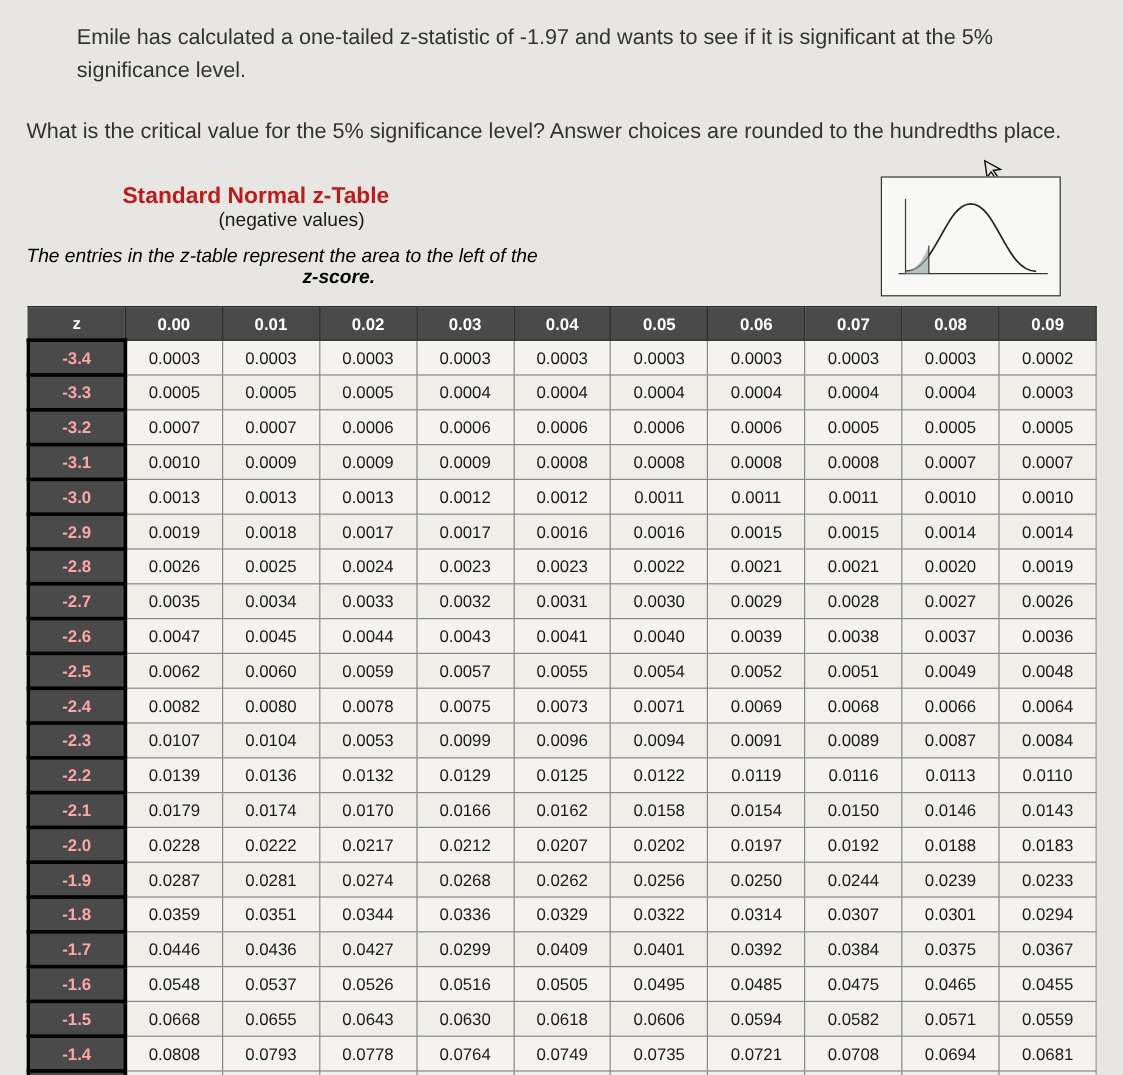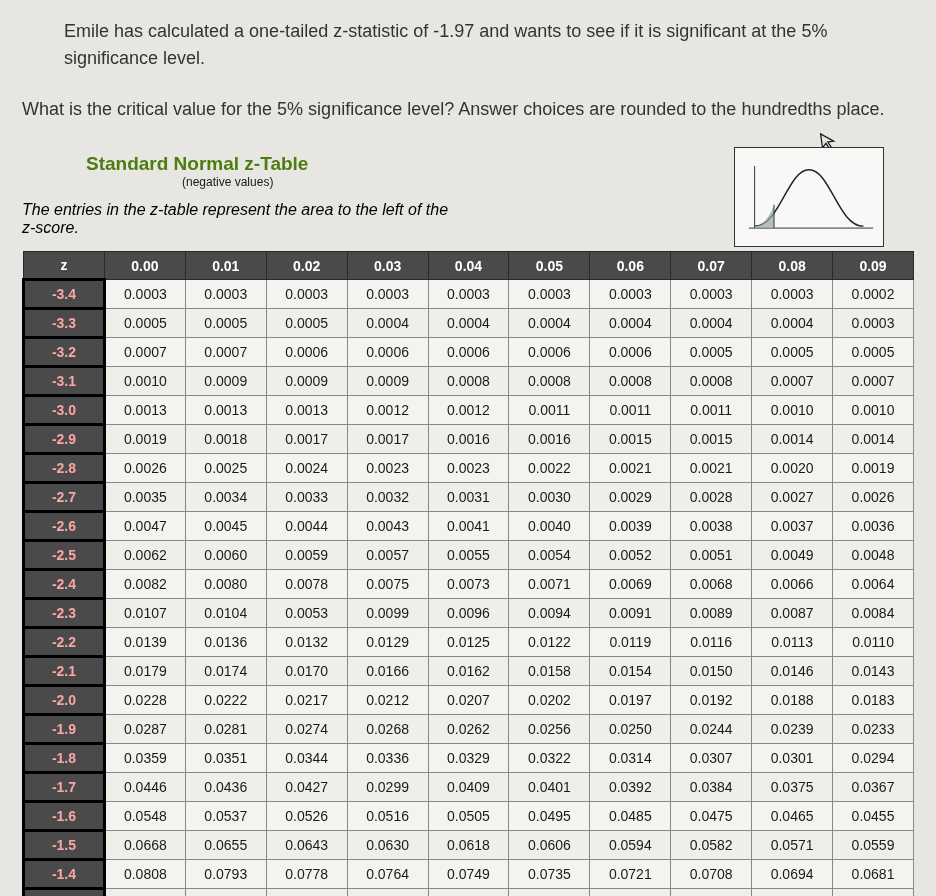--- a/index.html
+++ b/index.html
@@ -16,25 +16,25 @@
     font-size: 18px;
     line-height: 1.5;
     margin-bottom: 30px;
     color: #333;
   }
   .question-text .p1 { margin-bottom: 24px; margin-left: 42px; }
   .table-section { position: relative; }
   .table-title {
     font-size: 19px;
     font-weight: bold;
-    margin-left: 64px;
-    color: #4d7c0f;
+    margin-left: 80px;
+    color: #b91c1c;
   }
   .table-subtitle {
-    font-size: 12px;
+    font-size: 16px;
     margin-left: 160px;
     margin-bottom: 12px;
     color: #1a1a1a;
   }
   .table-caption {
     font-size: 16px;
     font-style: italic;
     margin-bottom: 14px;
     color: #000000;
   }
@@ -106,21 +106,21 @@
       <line x1="14" y1="8" x2="14" y2="72" stroke="#333" stroke-width="1"></line>
       <path d="M14,70 C40,70 48,12 70,12 C92,12 100,70 126,70" fill="none" stroke="#222" stroke-width="1.5"></path>
       <path d="M14,70 C24,70 30,58 34,48 L34,72 L14,72 Z" fill="#9aa" opacity="0.7"></path>
       <line x1="34" y1="48" x2="34" y2="72" stroke="#333" stroke-width="1"></line>
     </svg>
   </div>
   <div class="table-title">Standard Normal z-Table</div>
   <div class="table-subtitle">(negative values)</div>
   <div class="table-caption">
     <span>The entries in the z-table represent the area to the left of the</span><br>
-    <span style="">z-score.</span>
+    <span style="margin-left:230px;font-weight:bold;">z-score.</span>
   </div>
 
   <div class="table-wrap">
     <table class="ztable">
       <thead>
         <tr id="ztable-header-row">
             <th>z</th>
             <th>0.00</th>
             <th>0.01</th>
             <th>0.02</th>

